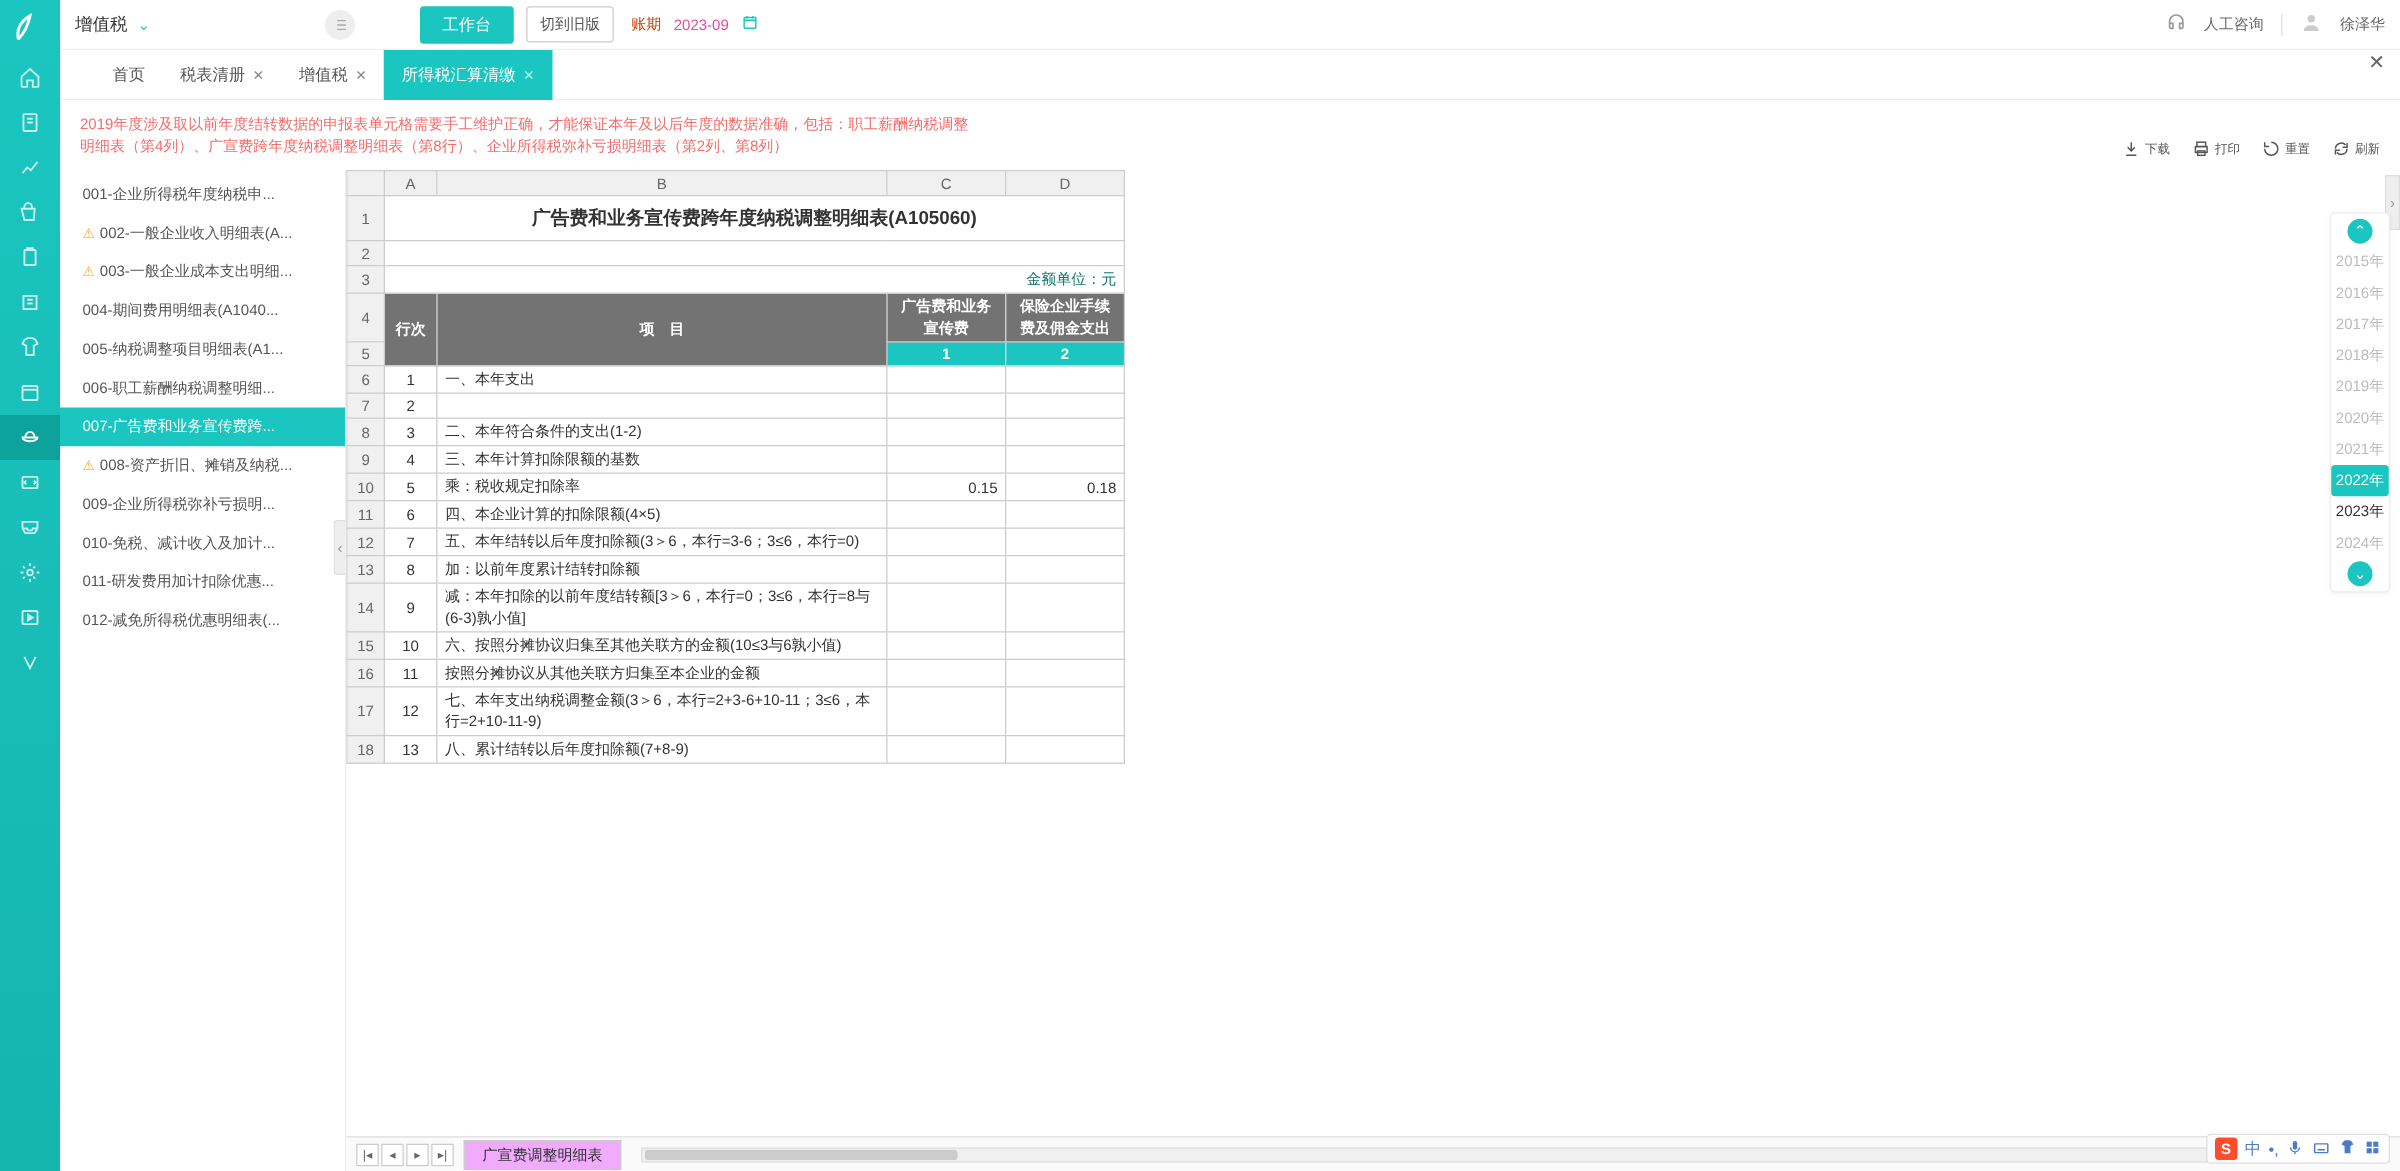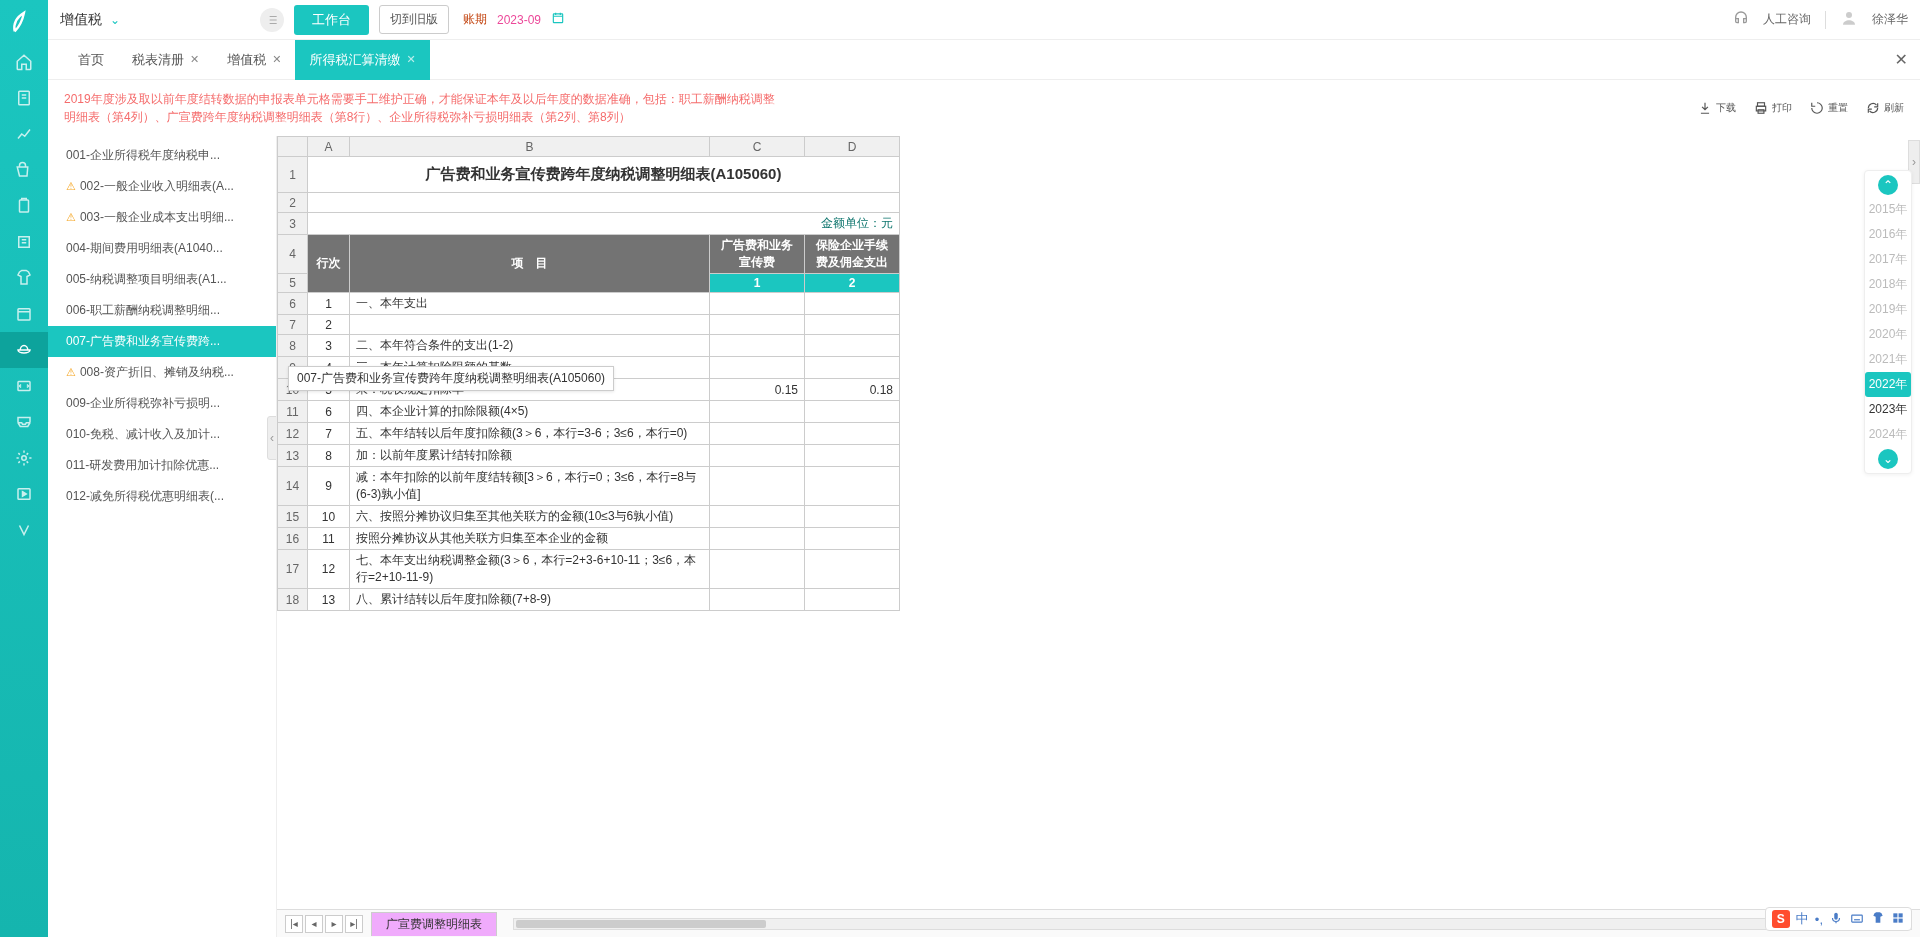--- a/index.html
+++ b/index.html
@@ -13,39 +13,39 @@
 .sidebar-left .nav-icon.active { background: #0da39c; color: #fff; }
 .sidebar-left .nav-icon svg { width: 18px; height: 18px; }
 
 .main { flex: 1; display: flex; flex-direction: column; min-width: 0; }
 
 .topbar { height: 40px; display: flex; align-items: center; padding: 0 12px; border-bottom: 1px solid #eee; gap: 10px; }
 .title-select { display: flex; align-items: center; gap: 8px; min-width: 190px; }
 .title-text { font-size: 14px; color: #333; }
 .chevron { color: #1bc6c0; }
 .round-btn { width: 24px; height: 24px; border-radius: 50%; background: #eee; display: flex; align-items: center; justify-content: center; color: #aaa; }
-.btn-primary { background: #1bc6c0; color: #fff; border: none; padding: 6px 18px; border-radius: 3px; font-size: 13px; cursor: pointer; }
+.btn-primary { background: #1bc6c0; color: #fff; border: none; padding: 6px 18px; border-radius: 3px; font-size: 13px; cursor: pointer; margin-left: 42px; }
 .btn-outline { background: #fff; border: 1px solid #ccc; padding: 5px 10px; border-radius: 3px; font-size: 12px; cursor: pointer; color: #555; }
 .period-label { color: #c2410c; margin-left: 4px; }
 .period-value { color: #ec4899; }
 .calendar-icon { color: #1bc6c0; }
 .spacer { flex: 1; }
 .top-right { display: flex; align-items: center; gap: 14px; color: #666; }
 .headset-icon, .user-icon { color: #999; }
 .divider-v { width: 1px; height: 18px; background: #ddd; }
 
-.tabs { height: 40px; display: flex; align-items: center; padding: 0 16px; border-bottom: 1px solid #eee; gap: 2px; position: relative; }
+.tabs { height: 40px; display: flex; align-items: flex-start; padding: 0 28px; border-bottom: 1px solid #eee; gap: 2px; position: relative; }
 .tab { padding: 0 14px; height: 40px; display: flex; align-items: center; gap: 6px; font-size: 13px; color: #555; cursor: pointer; }
 .tab.active { background: #1bc6c0; color: #fff; }
 .tab-close { font-size: 11px; color: inherit; opacity: 0.7; }
 .tab-x-right { position: absolute; right: 12px; color: #666; font-size: 16px; cursor: pointer; }
 
 .content { flex: 1; display: flex; min-height: 0; position: relative; }
 
-.notice-bar { position: absolute; top: 0; left: 0; right: 0; padding: 10px 16px 8px; display: flex; align-items: center; justify-content: space-between; z-index: 2; }
+.notice-bar { position: absolute; top: 0; left: 0; right: 0; padding: 10px 16px 8px; display: flex; align-items: flex-end; justify-content: space-between; z-index: 2; }
 .notice-text { color: #f56c6c; font-size: 12px; line-height: 1.5; max-width: 720px; }
 .action-bar { display: flex; gap: 18px; color: #555; }
 .action-btn { display: flex; align-items: center; gap: 4px; cursor: pointer; font-size: 10px; }
 
 .body-row { display: flex; flex: 1; min-height: 0; margin-top: 56px; }
 
 .tree-panel { width: 228px; padding: 4px 0; font-size: 12px; overflow-y: auto; position: relative; }
 .tree-item { padding: 7px 10px 7px 18px; color: #555; cursor: pointer; white-space: nowrap; overflow: hidden; text-overflow: ellipsis; display: flex; align-items: center; gap: 4px; position: relative; }
 .tree-item.active { background: #1bc6c0; color: #fff; }
 .tree-alert { color: #f5a623; font-size: 11px; flex-shrink: 0; }
@@ -457,21 +457,20 @@
               <div class="sheet-nav-btn">▸|</div>
             </div>
             <div class="sheet-tab">广宣费调整明细表</div>
             <div class="hscroll-track">
                 <div class="hscroll-thumb"></div>
               </div>
           </div>
         </div>
       </div>
 
-      <div class="tree-tooltip">007-广告费和业务宣传费跨年度纳税调整明细表(A105060)</div>
 
       <div class="year-rail">
         <div class="year-rail-btn">⌃</div>
         <div id="year-list" style="width:100%">
             <div class="year-item">2015年</div>
             <div class="year-item">2016年</div>
             <div class="year-item">2017年</div>
             <div class="year-item">2018年</div>
             <div class="year-item">2019年</div>
             <div class="year-item">2020年</div>

